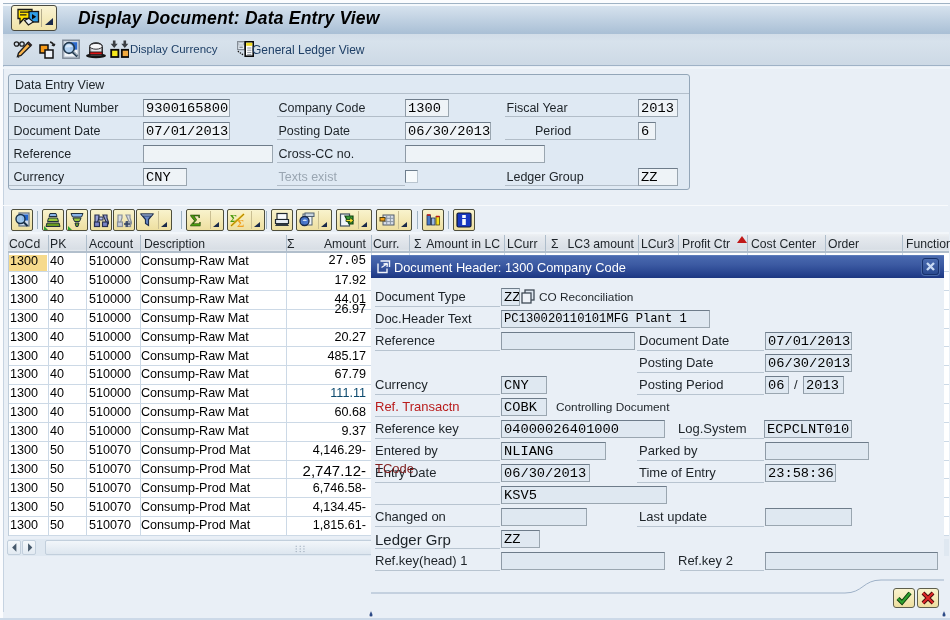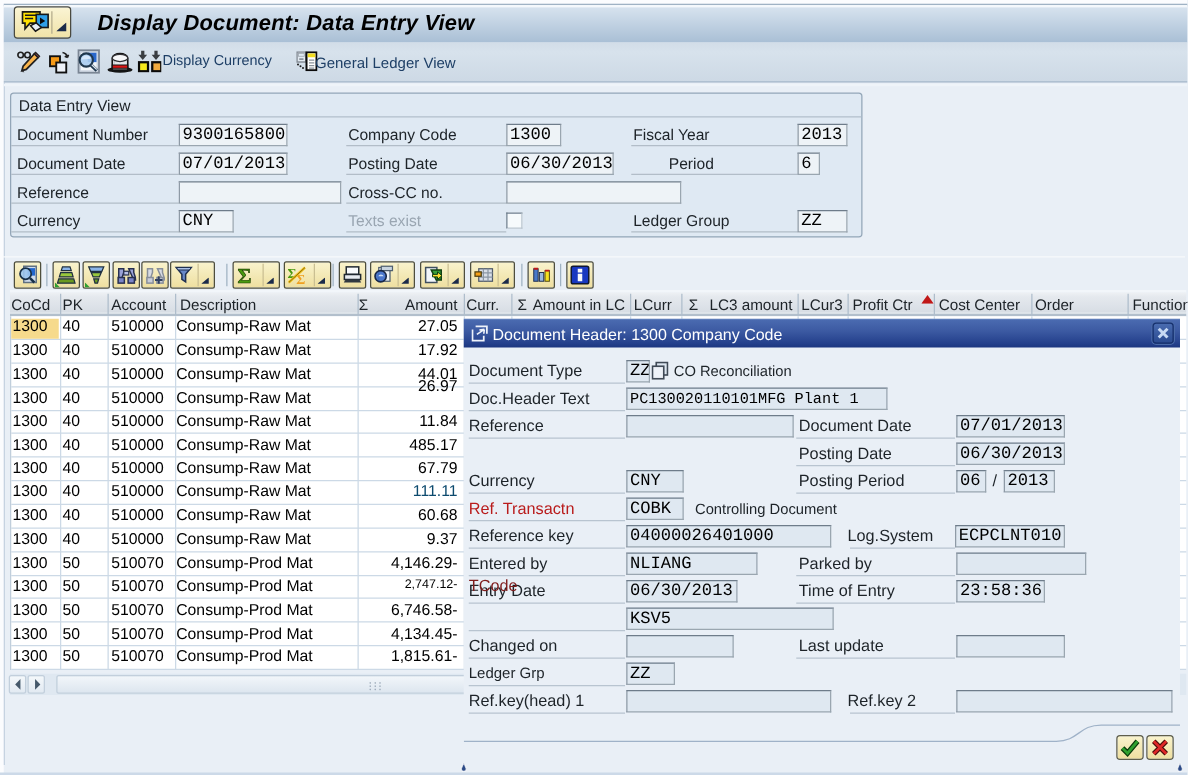--- a/index.html
+++ b/index.html
@@ -277,21 +277,21 @@
 <div class="abs" style="left:747px;top:235px;width:1px;height:17px;background:#aebdcb;"></div>
 <div class="abs" style="left:825px;top:235px;width:1px;height:17px;background:#aebdcb;"></div>
 <div class="abs" style="left:902px;top:235px;width:1px;height:17px;background:#aebdcb;"></div>
 <div class="abs" style="left:8px;top:253px;width:941px;height:283px;background:#ffffff;border-left:1px solid #c0cedb;"></div>
 <div class="abs" style="left:9px;top:270.9px;width:940px;height:1px;background:#ccd9e6;"></div>
 <div class="abs" style="left:9px;top:254.5px;width:38px;height:16.4px;background:#f6da8c;"></div>
 <div style="left:10px;top:254.2px;font-family:'Liberation Sans',sans-serif;font-size:12.6px;color:#000;position:absolute;white-space:nowrap;">1300</div>
 <div style="left:50px;top:254.2px;font-family:'Liberation Sans',sans-serif;font-size:12.6px;color:#000;position:absolute;white-space:nowrap;">40</div>
 <div style="left:89px;top:254.2px;font-family:'Liberation Sans',sans-serif;font-size:12.6px;color:#000;position:absolute;white-space:nowrap;">510000</div>
 <div style="left:141px;top:254.2px;font-family:'Liberation Sans',sans-serif;font-size:12.6px;color:#000;position:absolute;white-space:nowrap;">Consump-Raw Mat</div>
-<div style="left:280px;width:86px;text-align:right;top:254.2px;font-family:Liberation Sans, sans-serif;font-size:12.6px;color:#000;position:absolute;white-space:nowrap;">27.05</div>
+<div style="left:280px;width:86px;text-align:right;top:254.2px;font-family:Liberation Mono, monospace;font-size:12.6px;color:#000;position:absolute;white-space:nowrap;">27.05</div>
 <div class="abs" style="left:9px;top:289.7px;width:940px;height:1px;background:#ccd9e6;"></div>
 <div style="left:10px;top:273.1px;font-family:'Liberation Sans',sans-serif;font-size:12.6px;color:#000;position:absolute;white-space:nowrap;">1300</div>
 <div style="left:50px;top:273.1px;font-family:'Liberation Sans',sans-serif;font-size:12.6px;color:#000;position:absolute;white-space:nowrap;">40</div>
 <div style="left:89px;top:273.1px;font-family:'Liberation Sans',sans-serif;font-size:12.6px;color:#000;position:absolute;white-space:nowrap;">510000</div>
 <div style="left:141px;top:273.1px;font-family:'Liberation Sans',sans-serif;font-size:12.6px;color:#000;position:absolute;white-space:nowrap;">Consump-Raw Mat</div>
 <div style="left:280px;width:86px;text-align:right;top:273.1px;font-family:'Liberation Sans',sans-serif;font-size:12.6px;color:#000;position:absolute;white-space:nowrap;">17.92</div>
 <div class="abs" style="left:9px;top:308.6px;width:940px;height:1px;background:#ccd9e6;"></div>
 <div style="left:10px;top:291.9px;font-family:'Liberation Sans',sans-serif;font-size:12.6px;color:#000;position:absolute;white-space:nowrap;">1300</div>
 <div style="left:50px;top:291.9px;font-family:'Liberation Sans',sans-serif;font-size:12.6px;color:#000;position:absolute;white-space:nowrap;">40</div>
 <div style="left:89px;top:291.9px;font-family:'Liberation Sans',sans-serif;font-size:12.6px;color:#000;position:absolute;white-space:nowrap;">510000</div>
@@ -301,21 +301,21 @@
 <div style="left:10px;top:310.8px;font-family:'Liberation Sans',sans-serif;font-size:12.6px;color:#000;position:absolute;white-space:nowrap;">1300</div>
 <div style="left:50px;top:310.8px;font-family:'Liberation Sans',sans-serif;font-size:12.6px;color:#000;position:absolute;white-space:nowrap;">40</div>
 <div style="left:89px;top:310.8px;font-family:'Liberation Sans',sans-serif;font-size:12.6px;color:#000;position:absolute;white-space:nowrap;">510000</div>
 <div style="left:141px;top:310.8px;font-family:'Liberation Sans',sans-serif;font-size:12.6px;color:#000;position:absolute;white-space:nowrap;">Consump-Raw Mat</div>
 <div style="left:280px;width:86px;text-align:right;top:302px;font-family:'Liberation Sans',sans-serif;font-size:12.6px;color:#000;position:absolute;white-space:nowrap;">26.97</div>
 <div class="abs" style="left:9px;top:346.4px;width:940px;height:1px;background:#ccd9e6;"></div>
 <div style="left:10px;top:329.7px;font-family:'Liberation Sans',sans-serif;font-size:12.6px;color:#000;position:absolute;white-space:nowrap;">1300</div>
 <div style="left:50px;top:329.7px;font-family:'Liberation Sans',sans-serif;font-size:12.6px;color:#000;position:absolute;white-space:nowrap;">40</div>
 <div style="left:89px;top:329.7px;font-family:'Liberation Sans',sans-serif;font-size:12.6px;color:#000;position:absolute;white-space:nowrap;">510000</div>
 <div style="left:141px;top:329.7px;font-family:'Liberation Sans',sans-serif;font-size:12.6px;color:#000;position:absolute;white-space:nowrap;">Consump-Raw Mat</div>
-<div style="left:280px;width:86px;text-align:right;top:329.7px;font-family:'Liberation Sans',sans-serif;font-size:12.6px;color:#000;position:absolute;white-space:nowrap;">11.84</div>
+<div style="left:280px;width:86px;text-align:right;top:329.7px;font-family:'Liberation Sans',sans-serif;font-size:12.6px;color:#000;position:absolute;white-space:nowrap;">20.27</div>
 <div class="abs" style="left:9px;top:365.2px;width:940px;height:1px;background:#ccd9e6;"></div>
 <div style="left:10px;top:348.6px;font-family:'Liberation Sans',sans-serif;font-size:12.6px;color:#000;position:absolute;white-space:nowrap;">1300</div>
 <div style="left:50px;top:348.6px;font-family:'Liberation Sans',sans-serif;font-size:12.6px;color:#000;position:absolute;white-space:nowrap;">40</div>
 <div style="left:89px;top:348.6px;font-family:'Liberation Sans',sans-serif;font-size:12.6px;color:#000;position:absolute;white-space:nowrap;">510000</div>
 <div style="left:141px;top:348.6px;font-family:'Liberation Sans',sans-serif;font-size:12.6px;color:#000;position:absolute;white-space:nowrap;">Consump-Raw Mat</div>
 <div style="left:280px;width:86px;text-align:right;top:348.6px;font-family:'Liberation Sans',sans-serif;font-size:12.6px;color:#000;position:absolute;white-space:nowrap;">485.17</div>
 <div class="abs" style="left:9px;top:384.1px;width:940px;height:1px;background:#ccd9e6;"></div>
 <div style="left:10px;top:367.4px;font-family:'Liberation Sans',sans-serif;font-size:12.6px;color:#000;position:absolute;white-space:nowrap;">1300</div>
 <div style="left:50px;top:367.4px;font-family:'Liberation Sans',sans-serif;font-size:12.6px;color:#000;position:absolute;white-space:nowrap;">40</div>
 <div style="left:89px;top:367.4px;font-family:'Liberation Sans',sans-serif;font-size:12.6px;color:#000;position:absolute;white-space:nowrap;">510000</div>
@@ -343,21 +343,21 @@
 <div style="left:10px;top:442.9px;font-family:'Liberation Sans',sans-serif;font-size:12.6px;color:#000;position:absolute;white-space:nowrap;">1300</div>
 <div style="left:50px;top:442.9px;font-family:'Liberation Sans',sans-serif;font-size:12.6px;color:#000;position:absolute;white-space:nowrap;">50</div>
 <div style="left:89px;top:442.9px;font-family:'Liberation Sans',sans-serif;font-size:12.6px;color:#000;position:absolute;white-space:nowrap;">510070</div>
 <div style="left:141px;top:442.9px;font-family:'Liberation Sans',sans-serif;font-size:12.6px;color:#000;position:absolute;white-space:nowrap;">Consump-Prod Mat</div>
 <div style="left:280px;width:86px;text-align:right;top:442.9px;font-family:'Liberation Sans',sans-serif;font-size:12.6px;color:#000;position:absolute;white-space:nowrap;">4,146.29-</div>
 <div class="abs" style="left:9px;top:478.4px;width:940px;height:1px;background:#ccd9e6;"></div>
 <div style="left:10px;top:461.8px;font-family:'Liberation Sans',sans-serif;font-size:12.6px;color:#000;position:absolute;white-space:nowrap;">1300</div>
 <div style="left:50px;top:461.8px;font-family:'Liberation Sans',sans-serif;font-size:12.6px;color:#000;position:absolute;white-space:nowrap;">50</div>
 <div style="left:89px;top:461.8px;font-family:'Liberation Sans',sans-serif;font-size:12.6px;color:#000;position:absolute;white-space:nowrap;">510070</div>
 <div style="left:141px;top:461.8px;font-family:'Liberation Sans',sans-serif;font-size:12.6px;color:#000;position:absolute;white-space:nowrap;">Consump-Prod Mat</div>
-<div style="left:280px;width:86px;text-align:right;top:461.8px;font-family:'Liberation Sans',sans-serif;font-size:10px;color:#000;position:absolute;white-space:nowrap;">2,747.12-</div>
+<div style="left:280px;width:86px;text-align:right;top:461.8px;font-family:'Liberation Sans',sans-serif;font-size:15px;color:#000;position:absolute;white-space:nowrap;">2,747.12-</div>
 <div class="abs" style="left:9px;top:497.3px;width:940px;height:1px;background:#ccd9e6;"></div>
 <div style="left:10px;top:480.6px;font-family:'Liberation Sans',sans-serif;font-size:12.6px;color:#000;position:absolute;white-space:nowrap;">1300</div>
 <div style="left:50px;top:480.6px;font-family:'Liberation Sans',sans-serif;font-size:12.6px;color:#000;position:absolute;white-space:nowrap;">50</div>
 <div style="left:89px;top:480.6px;font-family:'Liberation Sans',sans-serif;font-size:12.6px;color:#000;position:absolute;white-space:nowrap;">510070</div>
 <div style="left:141px;top:480.6px;font-family:'Liberation Sans',sans-serif;font-size:12.6px;color:#000;position:absolute;white-space:nowrap;">Consump-Prod Mat</div>
 <div style="left:280px;width:86px;text-align:right;top:480.6px;font-family:'Liberation Sans',sans-serif;font-size:12.6px;color:#000;position:absolute;white-space:nowrap;">6,746.58-</div>
 <div class="abs" style="left:9px;top:516.2px;width:940px;height:1px;background:#ccd9e6;"></div>
 <div style="left:10px;top:499.5px;font-family:'Liberation Sans',sans-serif;font-size:12.6px;color:#000;position:absolute;white-space:nowrap;">1300</div>
 <div style="left:50px;top:499.5px;font-family:'Liberation Sans',sans-serif;font-size:12.6px;color:#000;position:absolute;white-space:nowrap;">50</div>
 <div style="left:89px;top:499.5px;font-family:'Liberation Sans',sans-serif;font-size:12.6px;color:#000;position:absolute;white-space:nowrap;">510070</div>
@@ -460,21 +460,21 @@
 <div class="lbl" style="left:375px;top:465px;font-size:13px;color:#1d2328;">Entry Date</div>
 <div class="abs fld" style="left:501px;top:464px;width:89px;height:18px;">06/30/2013</div>
 <div class="lbl" style="left:639px;top:465px;font-size:13px;color:#1d2328;">Time of Entry</div>
 <div class="abs fld" style="left:765px;top:464px;width:71px;height:18px;">23:58:36</div>
 <div class="lbl" style="left:375px;top:461px;font-size:13px;color:#7f1d1d;">TCode</div>
 <div class="abs fld" style="left:501px;top:486px;width:166px;height:18px;">KSV5</div>
 <div class="lbl" style="left:375px;top:509px;font-size:13px;color:#1d2328;">Changed on</div>
 <div class="abs fld" style="left:501px;top:508px;width:86px;height:18px;"></div>
 <div class="lbl" style="left:639px;top:509px;font-size:13px;color:#1d2328;">Last update</div>
 <div class="abs fld" style="left:765px;top:508px;width:87px;height:18px;"></div>
-<div class="lbl" style="left:375px;top:531px;font-size:12px;color:#1d2328;">Ledger Grp</div>
+<div class="lbl" style="left:375px;top:531px;font-size:15px;color:#1d2328;">Ledger Grp</div>
 <div class="abs fld" style="left:501px;top:530px;width:39px;height:18px;">ZZ</div>
 <div class="lbl" style="left:375px;top:553px;font-size:13px;color:#1d2328;">Ref.key(head) 1</div>
 <div class="abs fld" style="left:501px;top:552px;width:164px;height:18px;"></div>
 <div class="lbl" style="left:678px;top:553px;font-size:13px;color:#1d2328;">Ref.key 2</div>
 <div class="abs fld" style="left:765px;top:552px;width:173px;height:18px;"></div>
 <svg class="abs" style="left:371px;top:576px" width="573px" height="20" viewBox="0 0 573 20">
 <path d="M0 17 H474 C492 17 492 4 510 4 H573" fill="none" stroke="#9fb2c8" stroke-width="1"></path>
 </svg>
 <div class="abs" style="left:893px;top:588px;width:22px;height:20px;background:linear-gradient(#f9f3cd,#eedfa0);border:1px solid #5e5e4c;border-radius:3px;"></div>
 <svg class="abs" style="left:893px;top:588px" width="22" height="20" viewBox="0 0 22 20">

